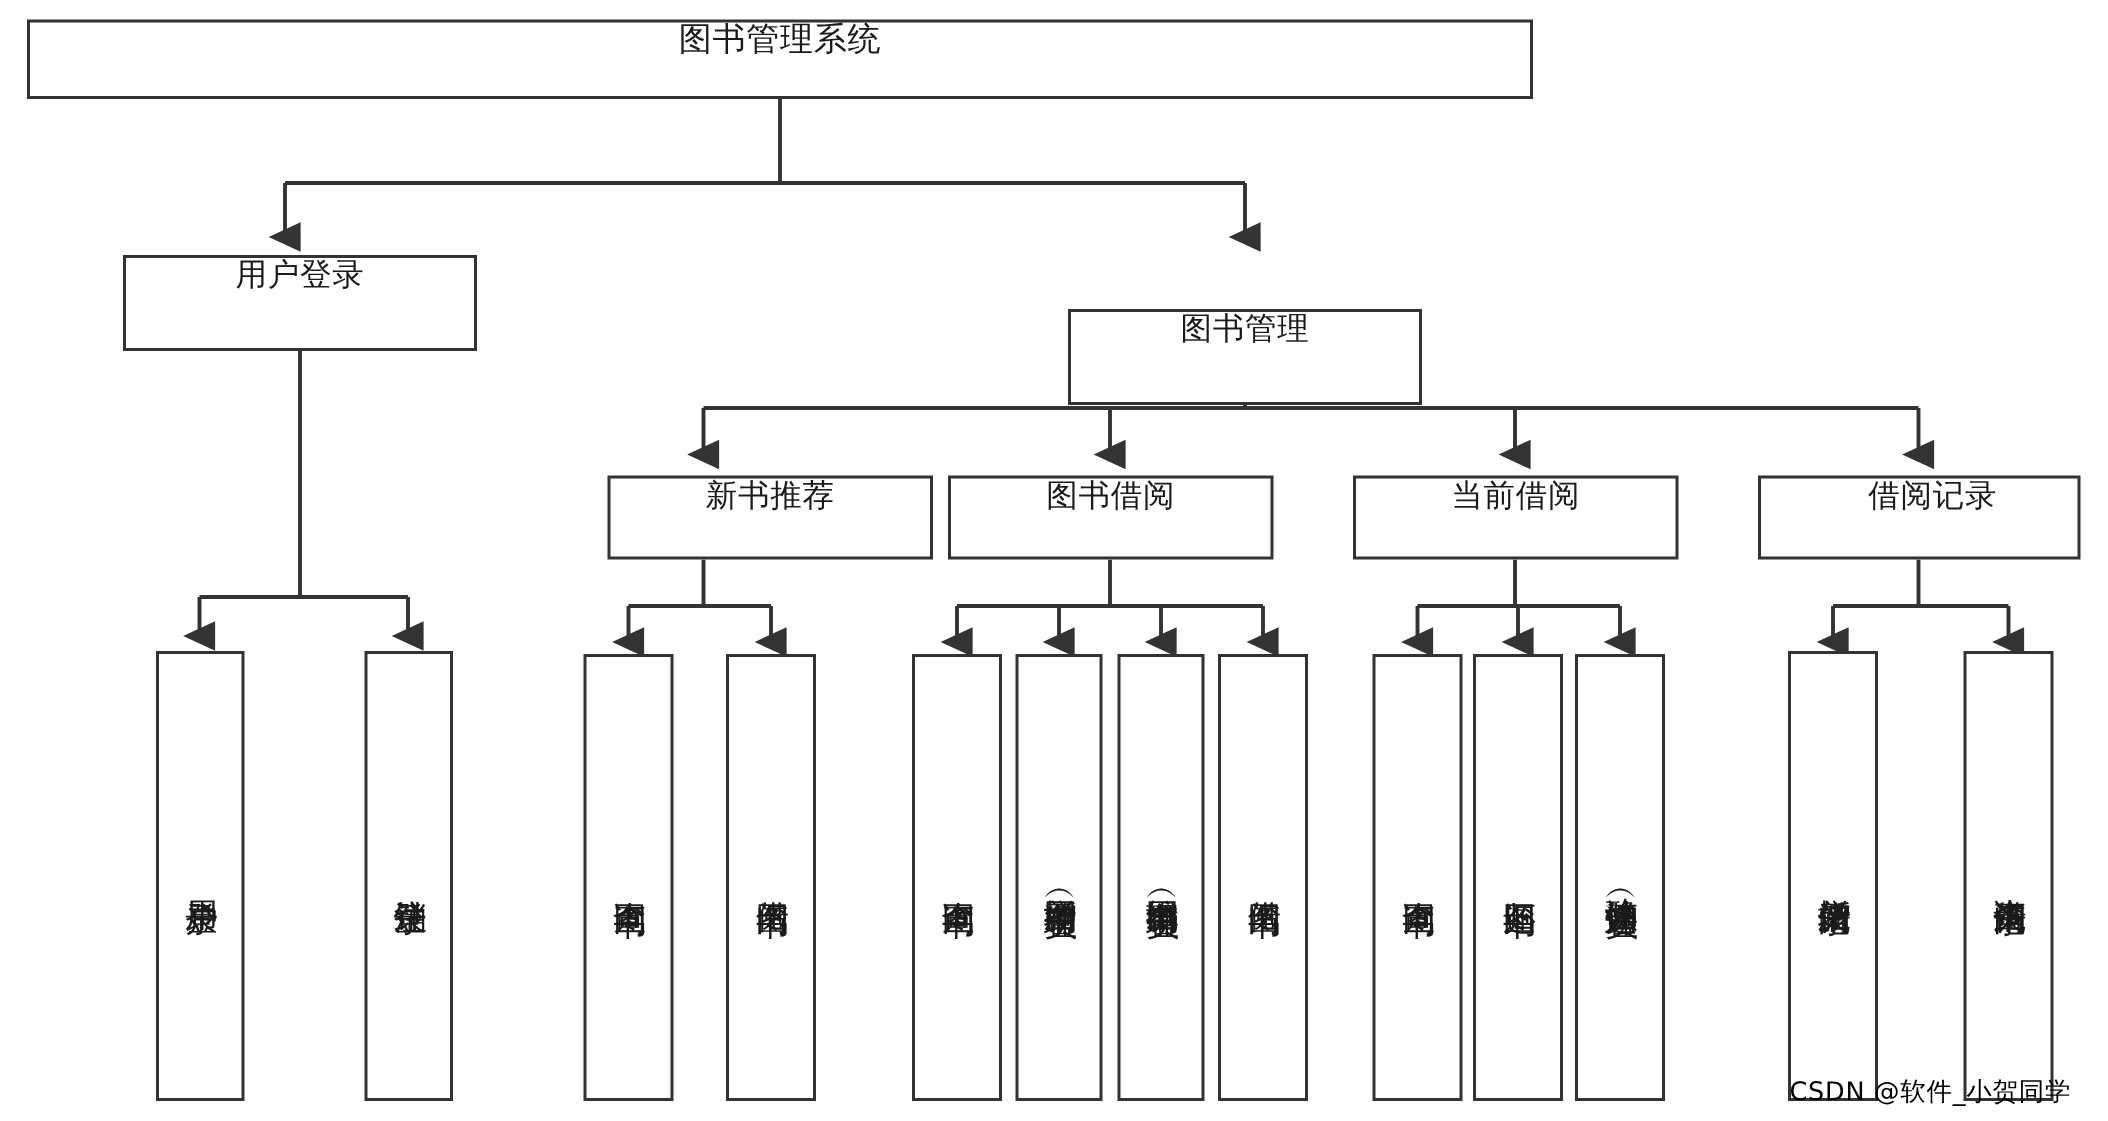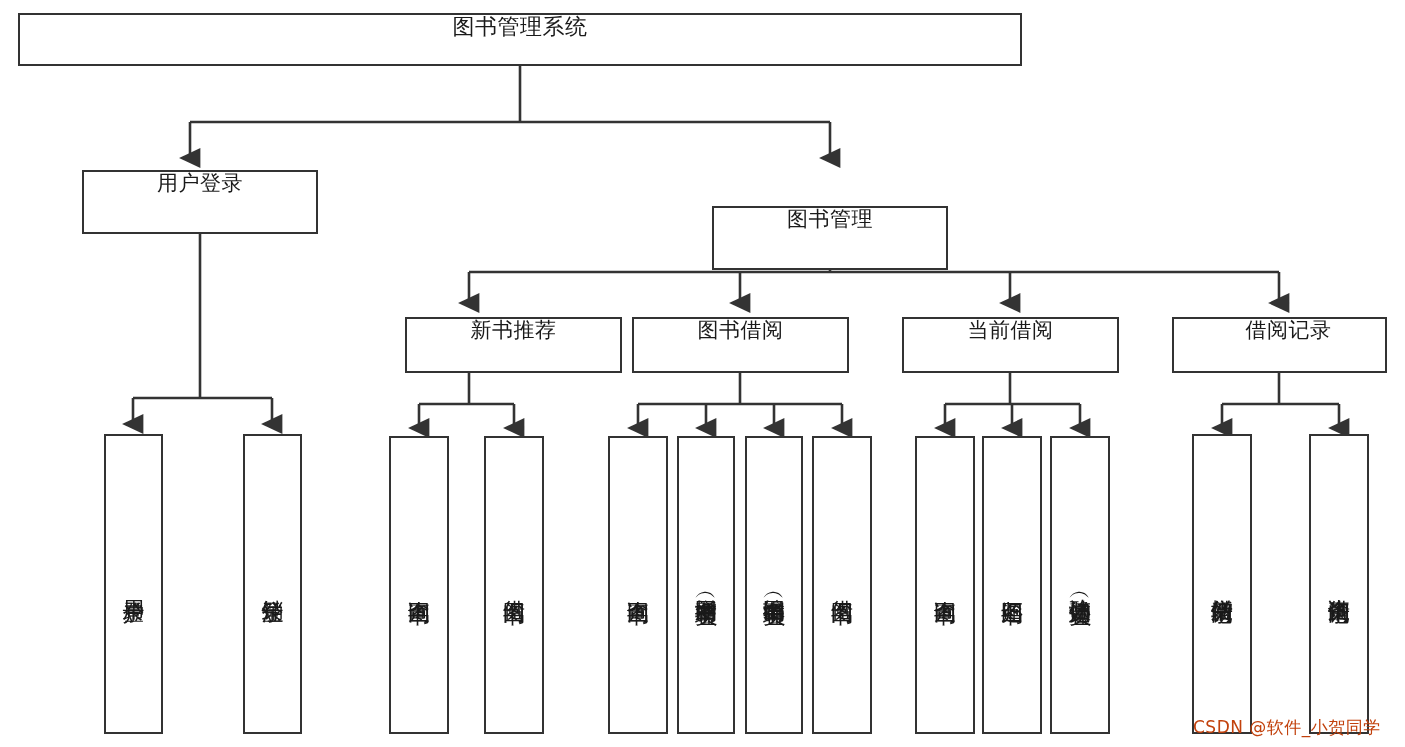--- a/index.html
+++ b/index.html
@@ -61,21 +61,21 @@
     writing-mode: vertical-rl;
     text-orientation: upright;
     font-size: 22px;
     line-height: 1.18;
     letter-spacing: 1px;
     max-height: 100%;
   }
   .watermark {
     position: absolute;
     font-size: 17px;
-    color: #c2410c;
+    color: #000000;
     white-space: nowrap;
     z-index: 5;
     letter-spacing: 0.5px;
   }
 </style>
 </head>
 <body>
 
 <div id="diagram-root">
 

